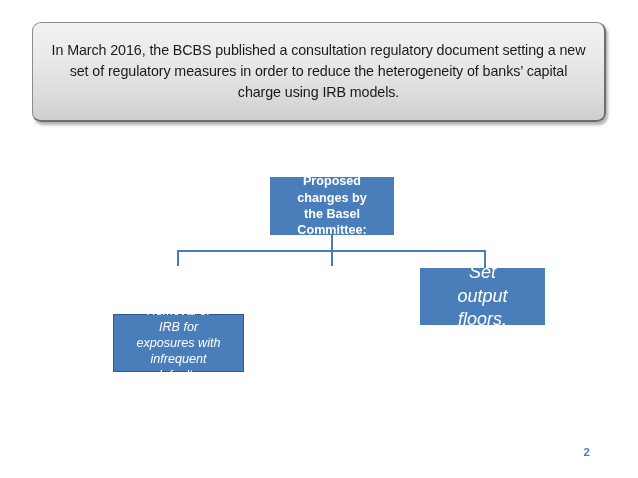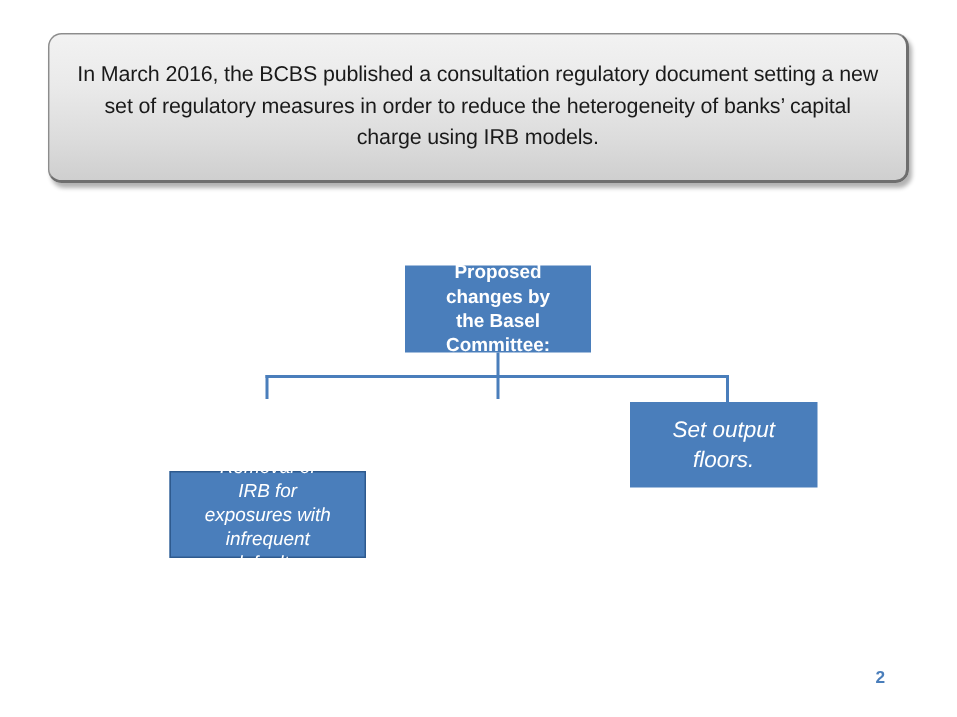--- a/index.html
+++ b/index.html
@@ -107,21 +107,21 @@
   }
 
   #node-child-3 {
     left: 420px;
     top: 268px;
     width: 125px;
     height: 57px;
   }
   #node-child-3 .node-label {
     font-style: italic;
-    font-size: 15px;
+    font-size: 18px;
     line-height: 1.30;
   }
 
   
   .conn {
     position: absolute;
     background: #4a7ebb;
   }
   
   #conn-root-stub {

